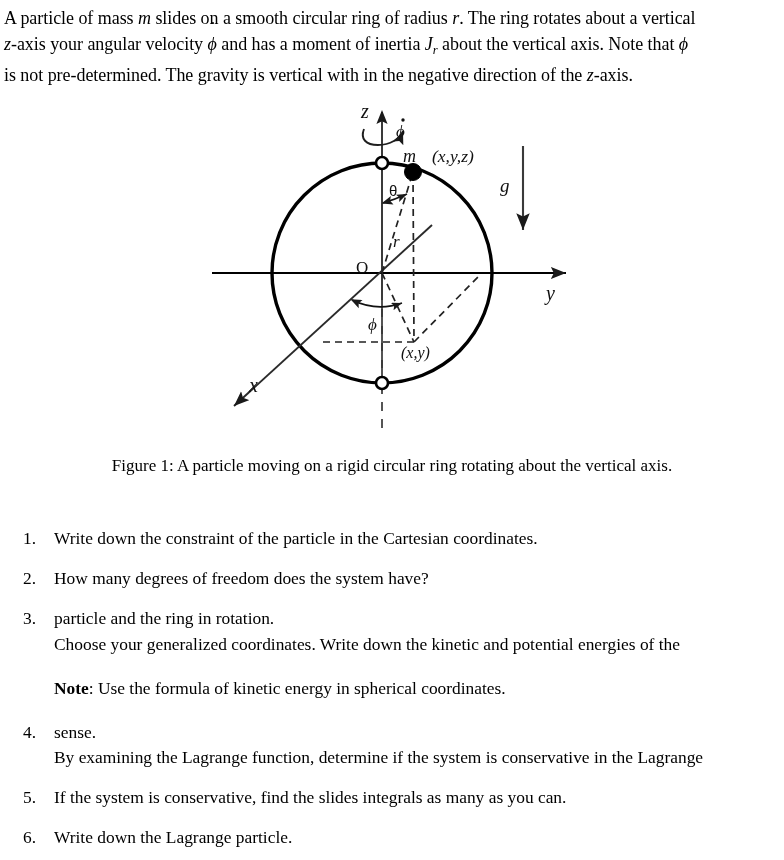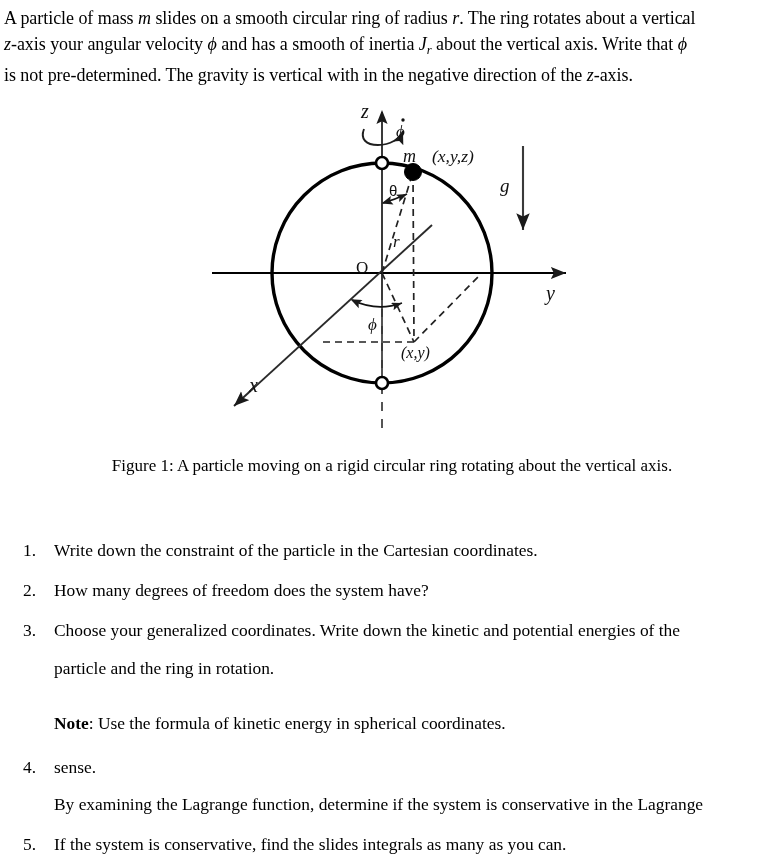--- a/index.html
+++ b/index.html
@@ -94,40 +94,40 @@
     margin-bottom: 14.5px;
   }
   .qitem .num {
     position: absolute;
     left: 5px;
     top: 0;
     width: 24px;
     text-align: left;
   }
   .qitem .body { display: block; }
-  .qitem .body .ln { display: block; margin-top: 12px; }
+  .qitem .body .ln { display: block; }
   .note-block {
     position: relative;
     padding-left: 36px;
     font-size: 17.4px;
     line-height: 25.5px;
-    margin-top: 30px;
+    margin-top: 19px;
     margin-bottom: 18px;
   }
   .note-lead { font-weight: bold; }
 </style>
 </head>
 <body>
 
 <div class="page">
 
   <div class="intro">
     <span class="ln"><span>A particle of mass </span><span class="mi">m</span><span> slides on a smooth circular ring of radius </span><span class="mi">r</span><span>. The ring rotates about a vertical</span></span>
 
-    <span class="ln"><span class="mi">z</span><span>-axis your angular velocity </span><span class="dotvar">ϕ</span><span> and has a smooth of inertia </span><span class="mi">J</span><span class="sub">r</span><span> about the vertical axis. Write that </span><span class="dotvar">ϕ</span></span>
+    <span class="ln"><span class="mi">z</span><span>-axis your angular velocity </span><span class="dotvar">ϕ</span><span> and has a moment of inertia </span><span class="mi">J</span><span class="sub">r</span><span> about the vertical axis. Note that </span><span class="dotvar">ϕ</span></span>
 
     <span class="ln"><span>is not pre-determined. The gravity is vertical with in the negative direction of the </span><span class="mi">z</span><span>-axis.</span></span>
   </div>
 
   <div class="figure-wrap">
     <svg width="784" height="350" viewBox="0 95 784 350" xmlns="http://www.w3.org/2000/svg">
 
       <defs>
         <marker id="arrowSolid" markerWidth="10" markerHeight="10" refX="8" refY="3.2" orient="auto">
           <path d="M0,0 L8,3.2 L0,6.4 L1.6,3.2 Z" fill="#1a1a1a"></path>
@@ -220,22 +220,22 @@
     <div class="qitem">
       <span class="num">2.</span>
       <span class="body">
         <span class="ln">How many degrees of freedom does the system have?</span>
       </span>
     </div>
 
     <div class="qitem">
       <span class="num">3.</span>
       <span class="body">
+        <span class="ln">particle and the ring in rotation.</span>
         <span class="ln">Choose your generalized coordinates.  Write down the kinetic and potential energies of the</span>
-        <span class="ln">particle and the ring in rotation.</span>
       </span>
     </div>
 
     <div class="note-block">
       <span class="note-lead">Note</span><span>: Use the formula of kinetic energy in spherical coordinates.</span>
     </div>
 
     <div class="qitem">
       <span class="num">4.</span>
       <span class="body">

